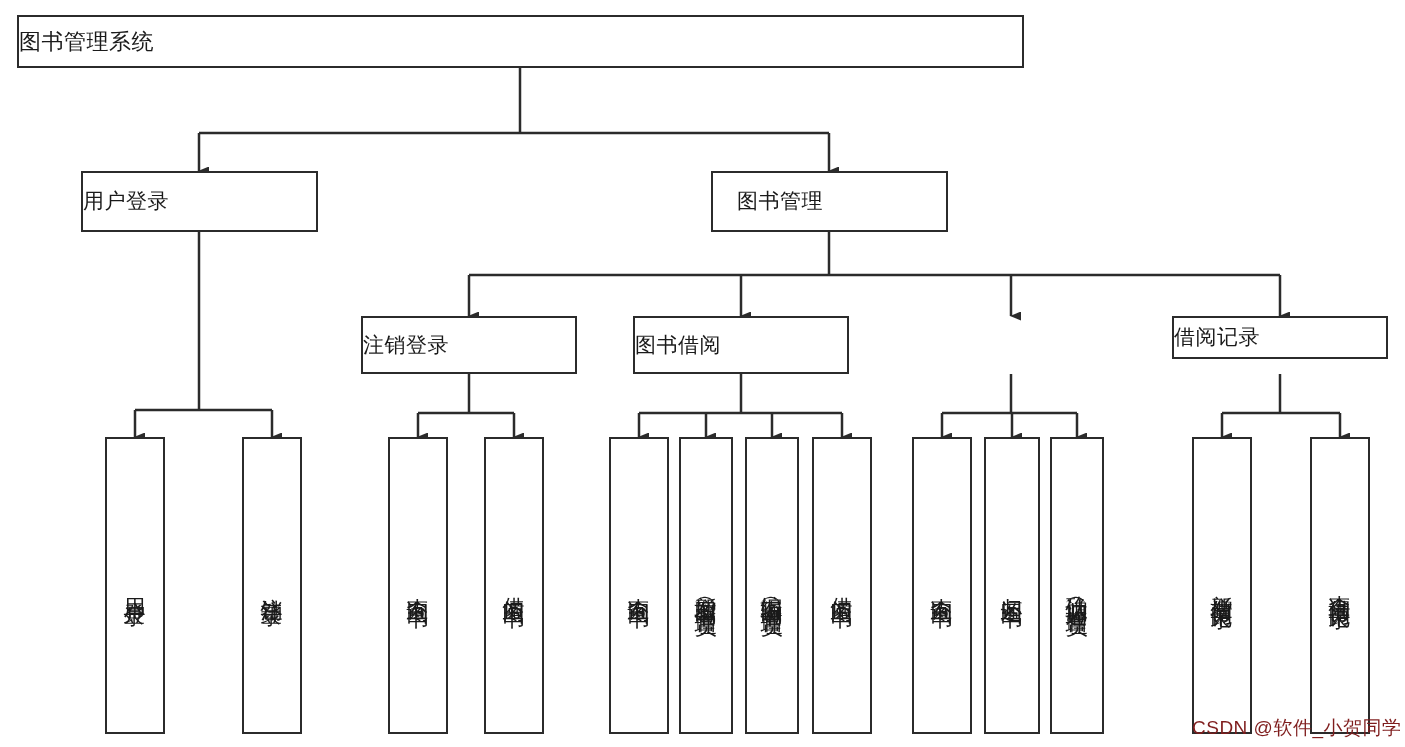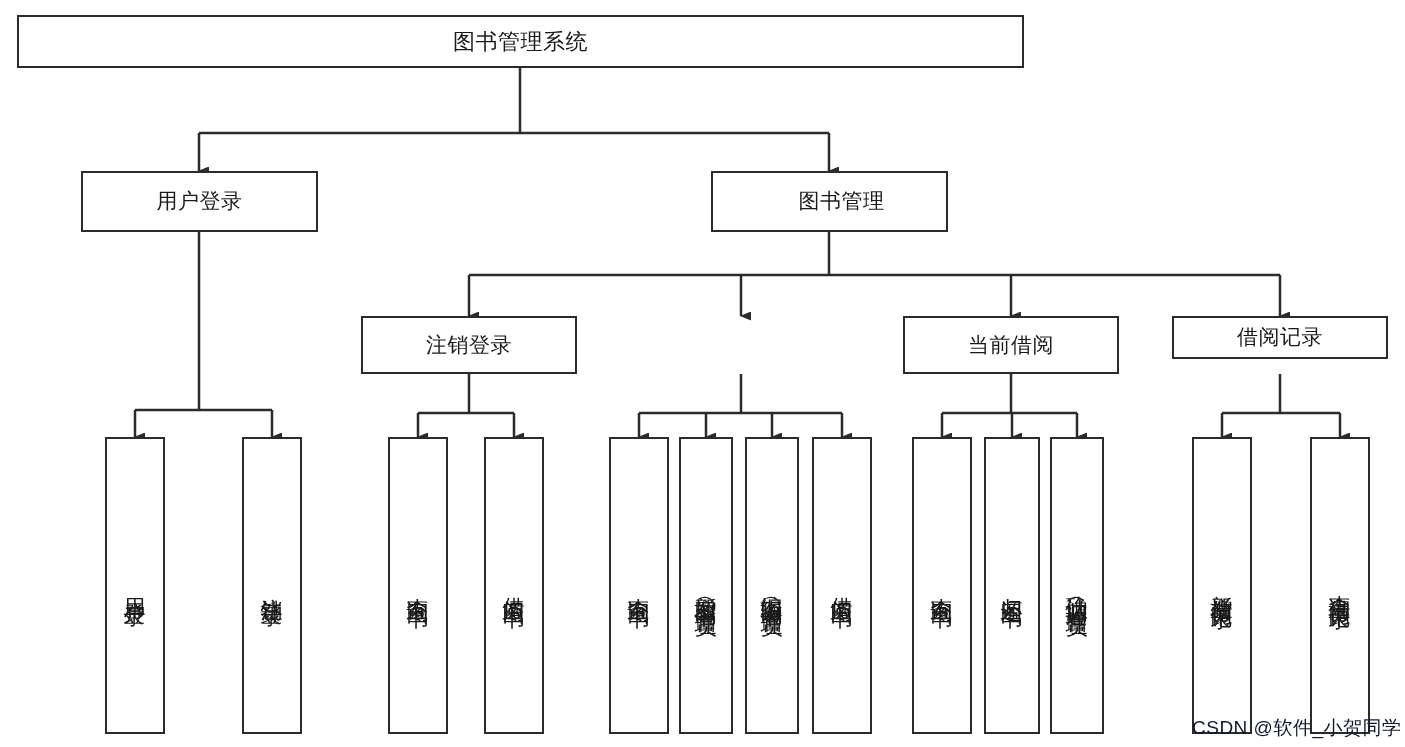--- a/index.html
+++ b/index.html
@@ -26,21 +26,20 @@
     height: 747px;
     pointer-events: none;
   }
   .node {
     position: absolute;
     box-sizing: border-box;
     background: #ffffff;
     border: 2px solid #2b2b2b;
     display: flex;
     align-items: center;
-    justify-content: center;
     color: #1a1a1a;
     z-index: 2;
   }
   .node .lbl {
     display: block;
     text-align: center;
     line-height: 1.18;
     letter-spacing: 0.5px;
     white-space: pre-wrap;
   }
@@ -136,22 +135,22 @@
   <div class="node h-node" id="n-l2-0" style="left: 81px; top: 171px; width: 237px; height: 61px;">
     <span class="lbl">用户登录</span>
   </div>
   <div class="node h-node" id="n-l2-1" style="left: 711px; top: 171px; width: 237px; height: 61px; padding-left: 24px;">
     <span class="lbl">图书管理</span>
   </div>
 
   <div class="node h-node" id="n-l3-0" style="left: 361px; top: 316px; width: 216px; height: 58px;">
     <span class="lbl">注销登录</span>
   </div>
-  <div class="node h-node" id="n-l3-2" style="left: 903px; top: 316px; width: 216px; height: 58px;">
-    <span class="lbl">当前借阅</span>
+  <div class="node h-node" id="n-l3-1" style="left: 633px; top: 316px; width: 216px; height: 58px;">
+    <span class="lbl">图书借阅</span>
   </div>
   <div class="node h-node" id="n-l3-3" style="left: 1172px; top: 316px; width: 216px; height: 43px;">
     <span class="lbl">借阅记录</span>
   </div>
 
   <div class="node v-node" id="n-leaf-0" style="left: 105px; top: 437px; width: 60px; height: 297px;">
     <span class="lbl">用户登录</span>
   </div>
   <div class="node v-node" id="n-leaf-1" style="left: 242px; top: 437px; width: 60px; height: 297px;">
     <span class="lbl">注销登录</span>
@@ -183,14 +182,14 @@
   <div class="node v-node tall" id="n-leaf-10" style="left: 1050px; top: 437px; width: 54px; height: 297px;">
     <span class="lbl">确认归还（管理员）</span>
   </div>
   <div class="node v-node" id="n-leaf-11" style="left: 1192px; top: 437px; width: 60px; height: 297px;">
     <span class="lbl">新增借阅记录</span>
   </div>
   <div class="node v-node" id="n-leaf-12" style="left: 1310px; top: 437px; width: 60px; height: 297px;">
     <span class="lbl">查询借阅记录</span>
   </div>
 
-  <div class="watermark" style="left: 1192px; top: 715px; color: #0f172a; text-align: right;">CSDN @软件_小贺同学</div>
+  <div class="watermark" style="left: 1192px; top: 715px; color: #7f1d1d; text-align: right;">CSDN @软件_小贺同学</div>
 </div>
 
 </body></html>

